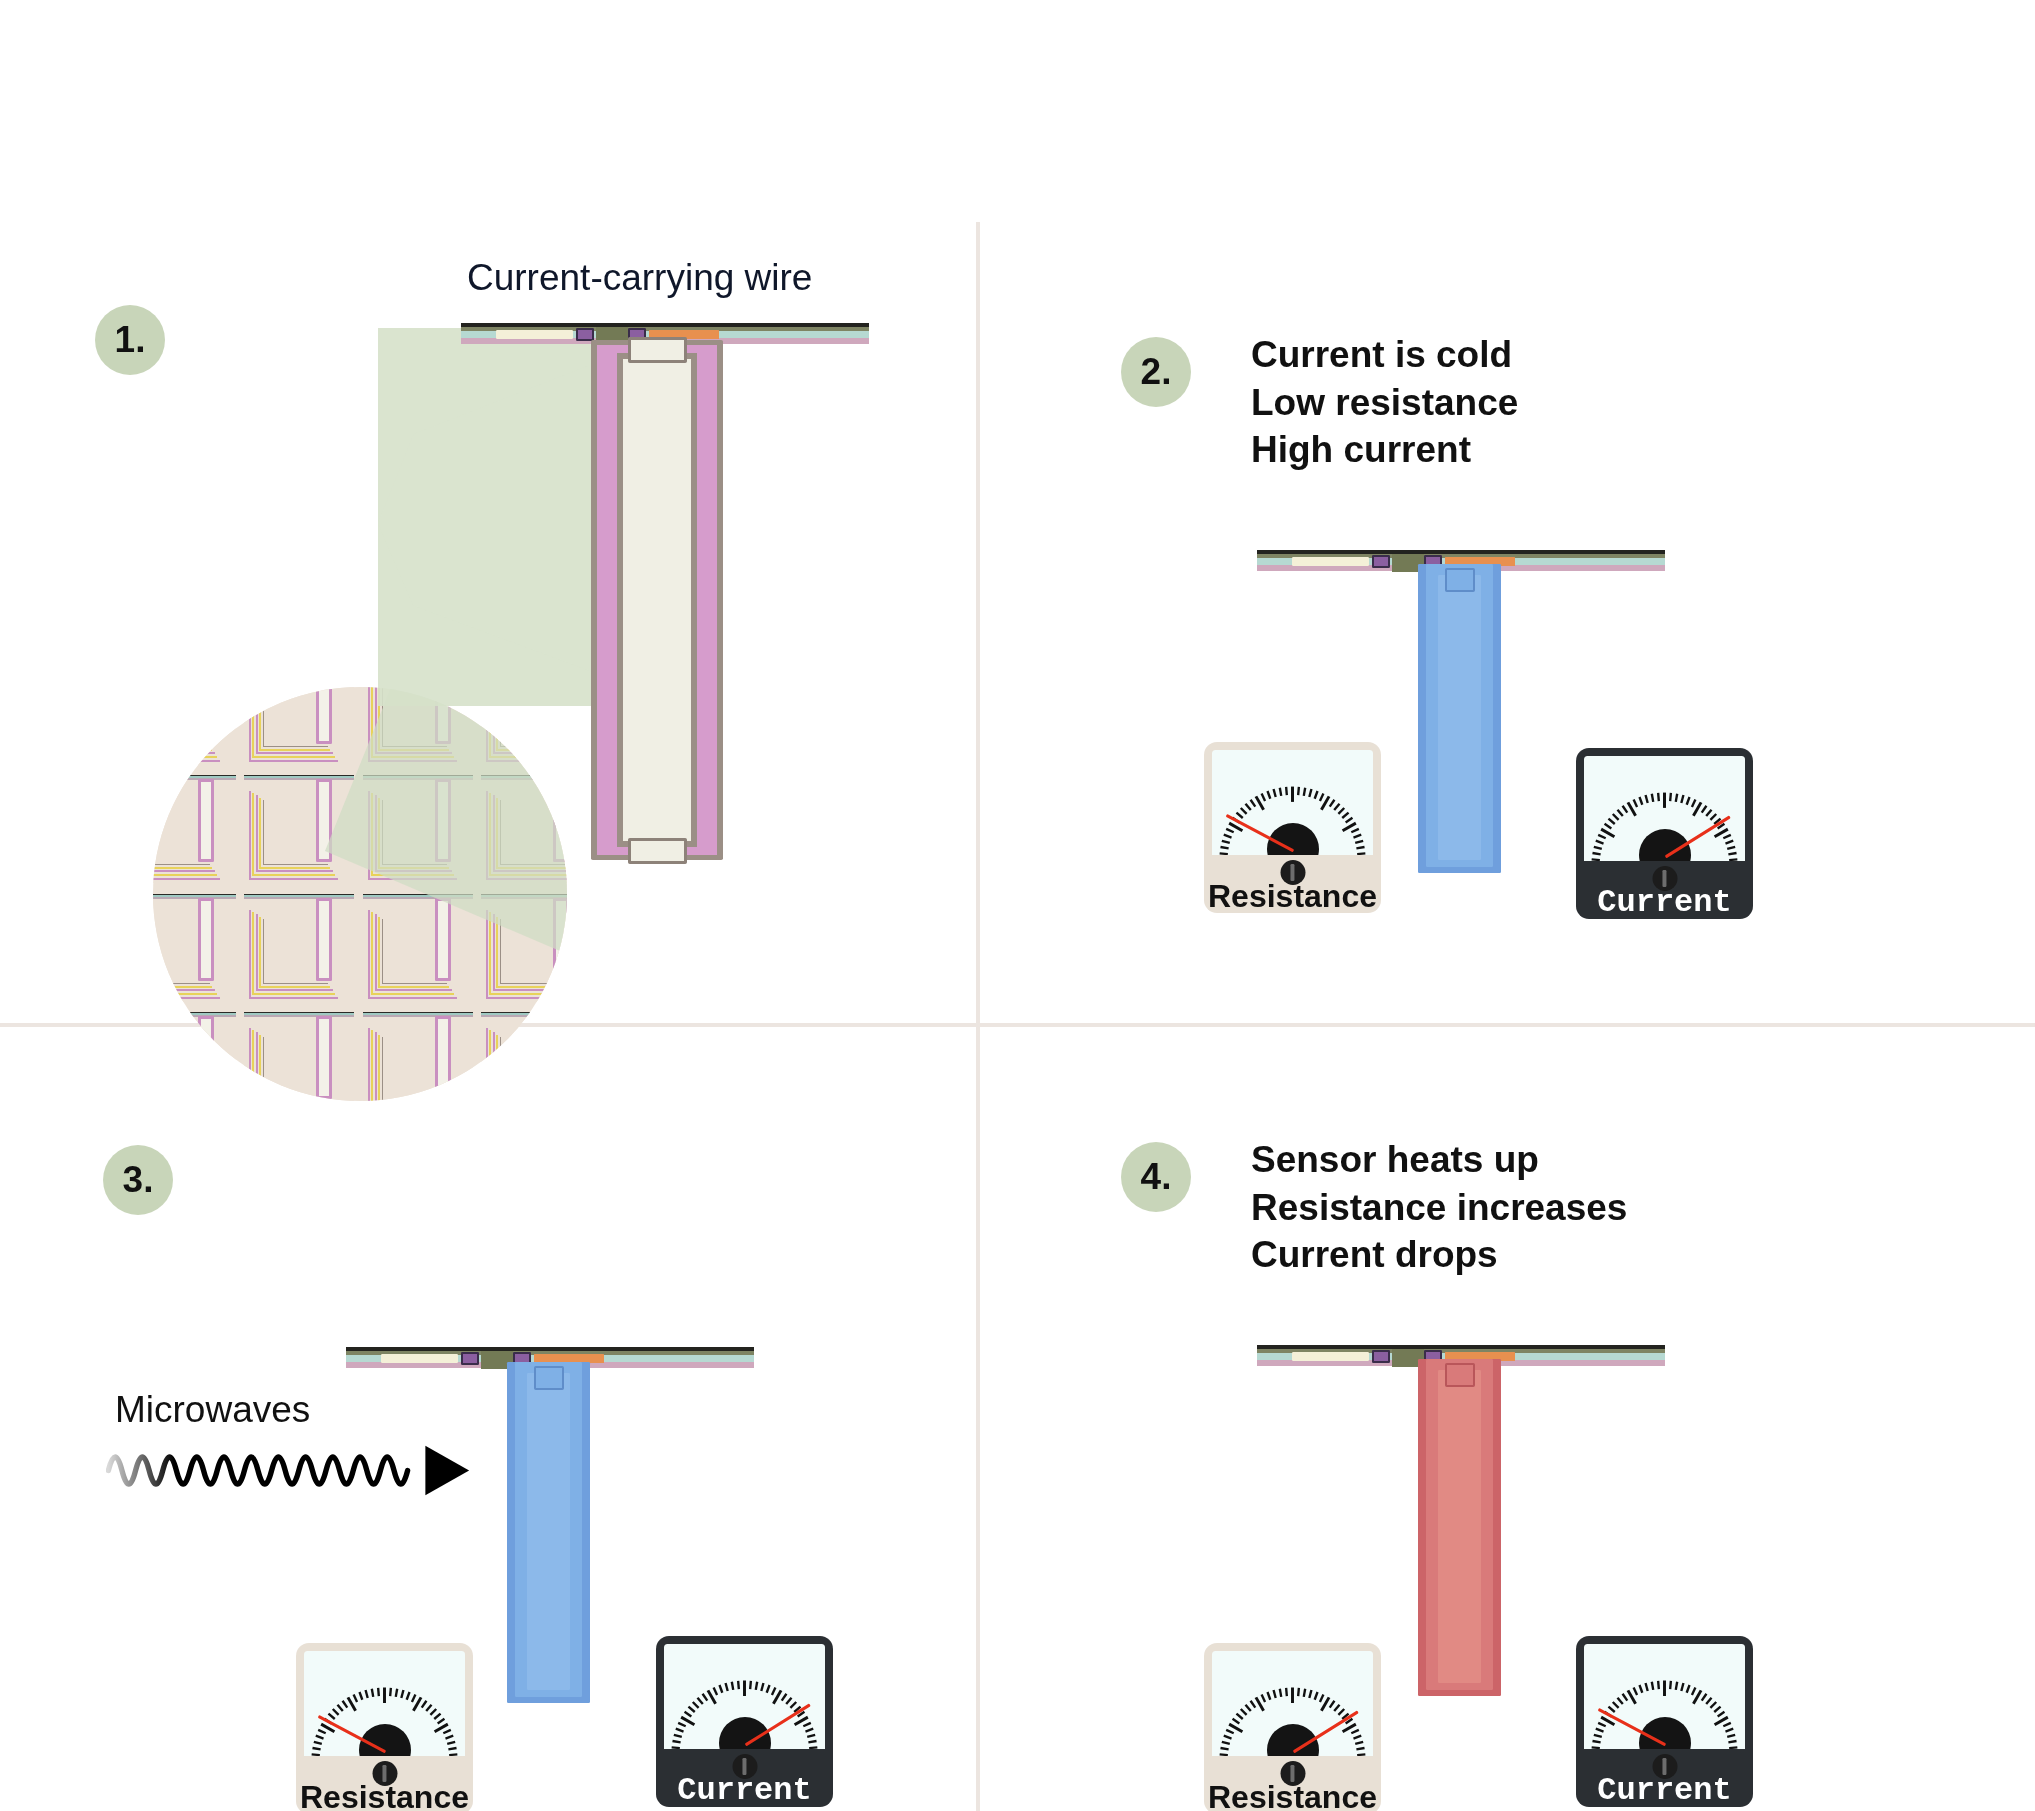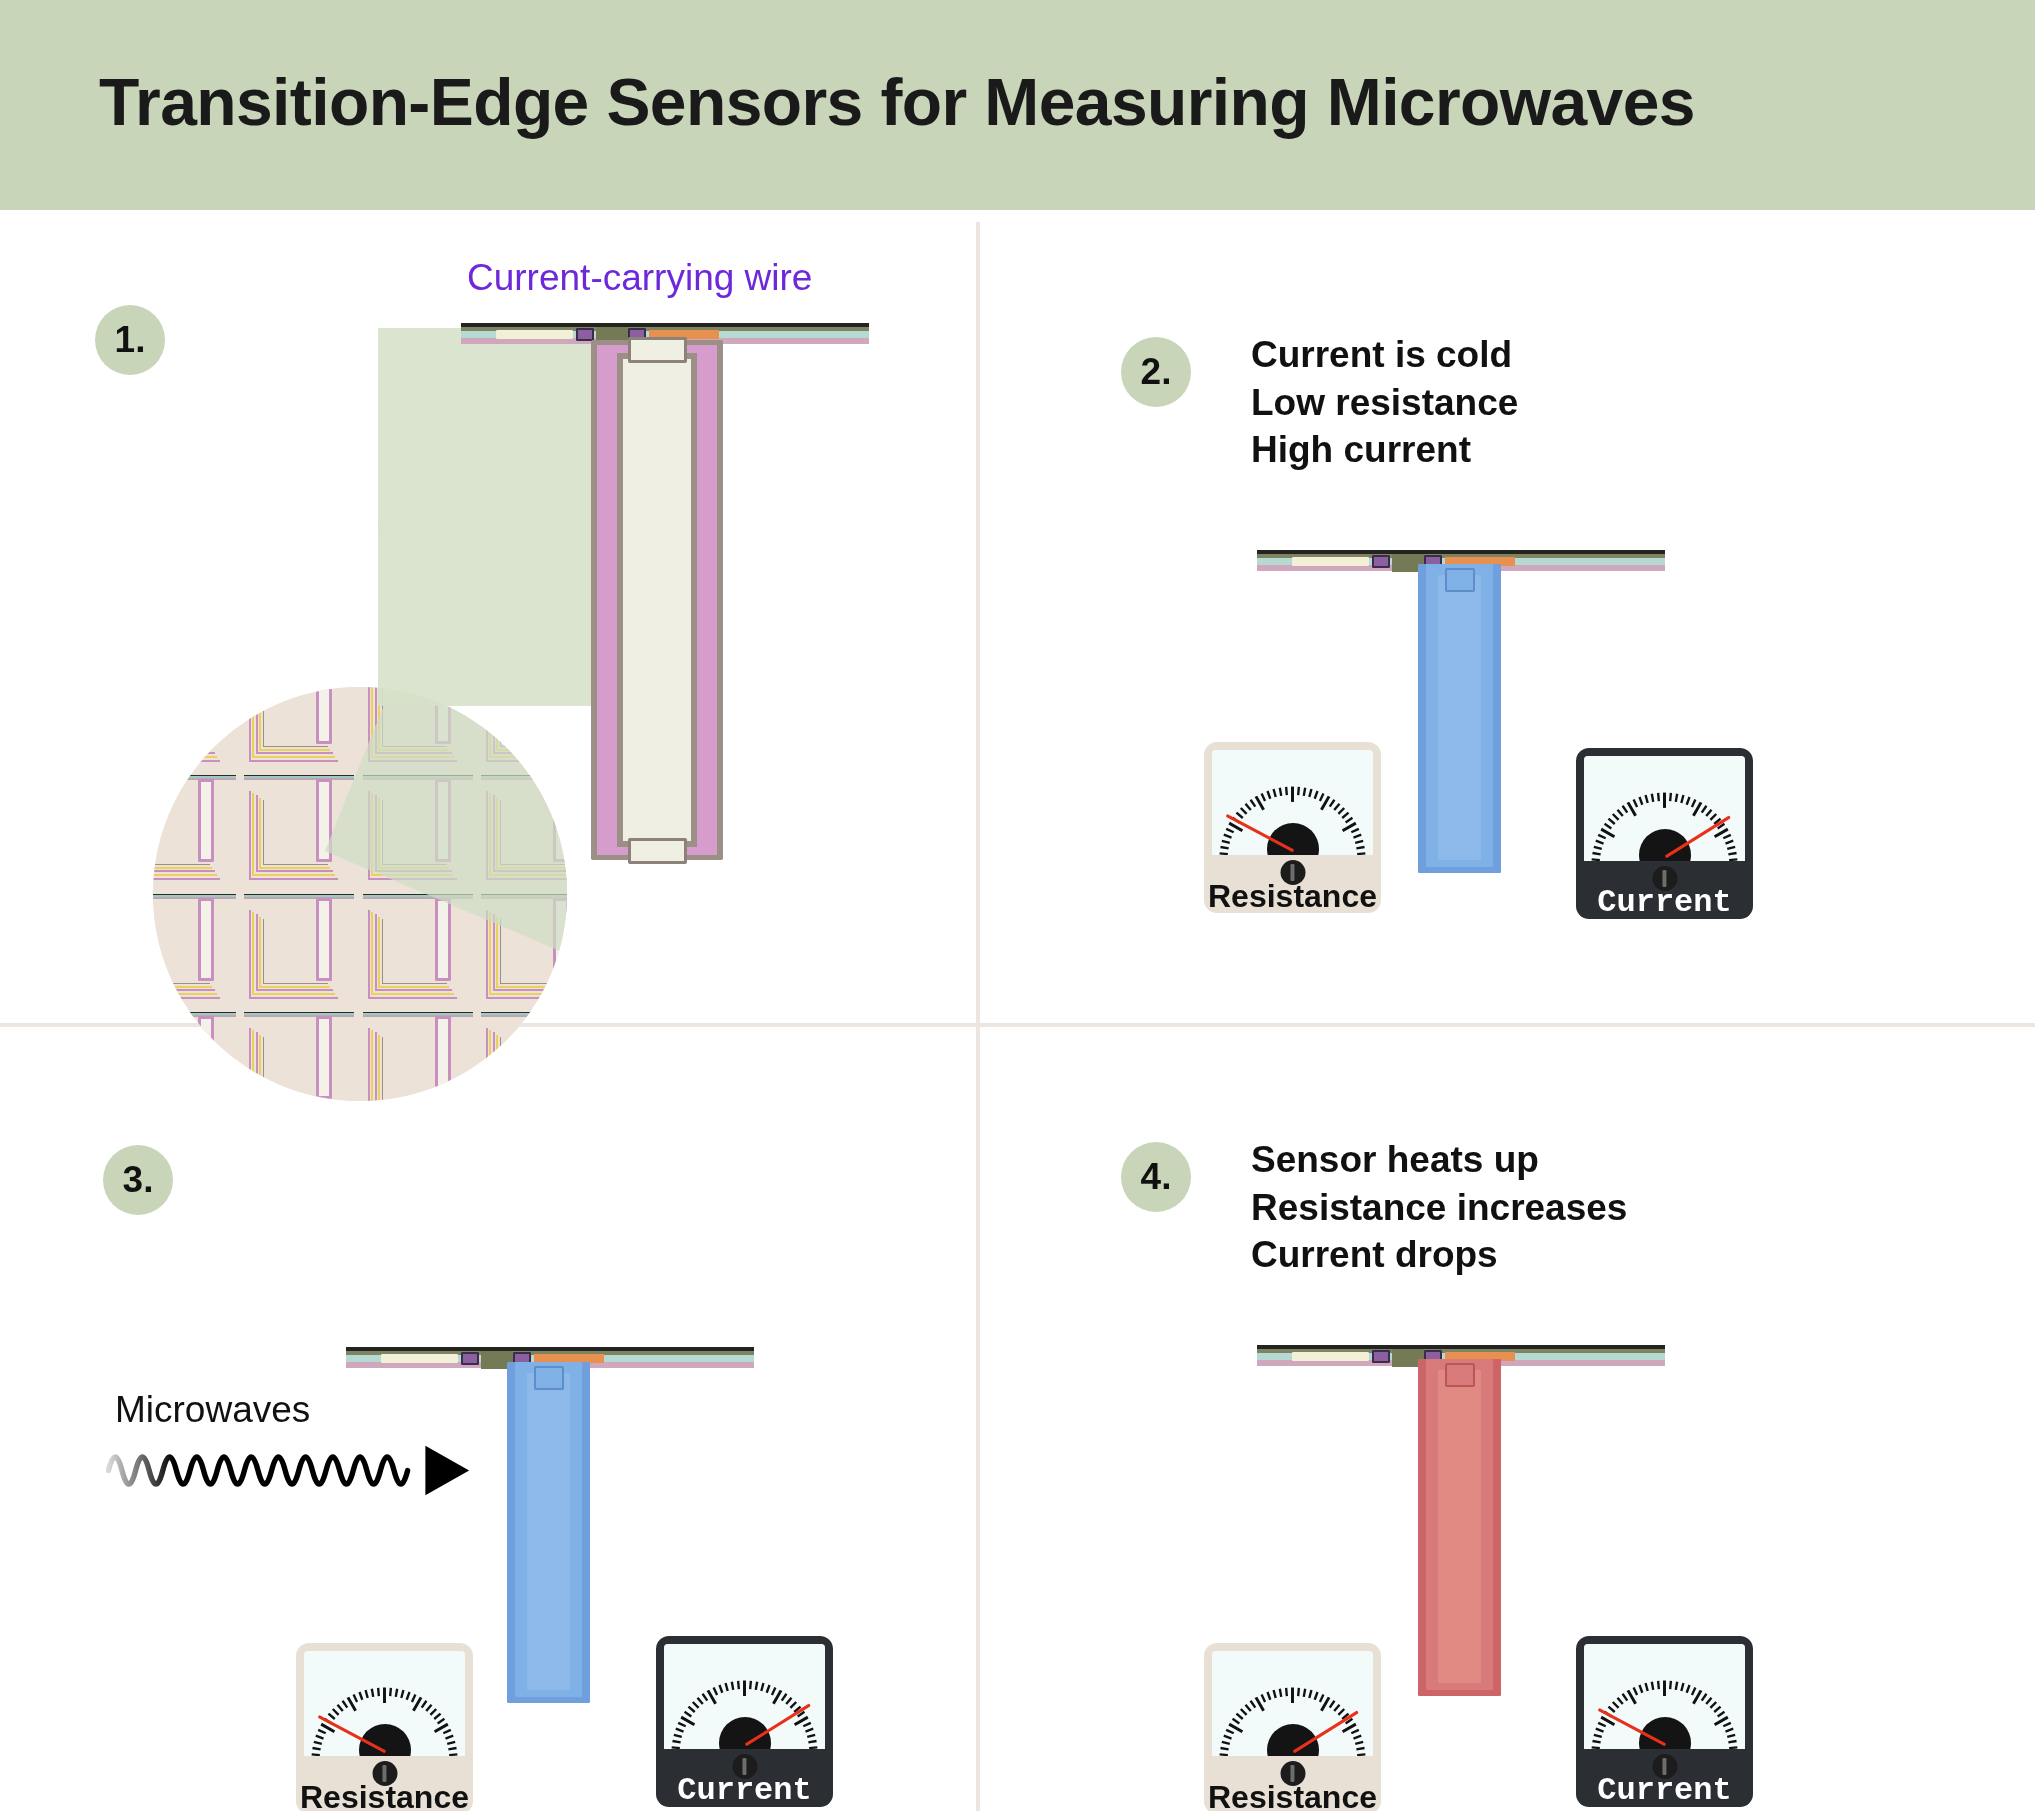--- a/index.html
+++ b/index.html
@@ -18,21 +18,21 @@
   .panel{position:absolute;}
   #panel-1{left:0;top:222px;width:976px;height:801px;}
   #panel-2{left:979px;top:222px;width:1056px;height:801px;}
   #panel-3{left:0;top:1027px;width:976px;height:785px;}
   #panel-4{left:979px;top:1027px;width:1056px;height:785px;}
 
   .badge{position:absolute;width:70px;height:70px;border-radius:50%;background:#c8d5b9;
          display:flex;align-items:center;justify-content:center;font-size:37px;font-weight:600;color:#111;}
   .steptext{position:absolute;font-size:37px;font-weight:600;line-height:1.29;color:#111;white-space:pre-line;}
 
-  .captop{position:absolute;font-size:37px;font-weight:500;color:#6d28d9;white-space:nowrap;text-align:center;}
+  .captop{position:absolute;font-size:37px;font-weight:500;color:#0f172a;white-space:nowrap;text-align:center;}
   .capbot{position:absolute;font-size:37px;font-weight:500;color:#111;text-align:center;line-height:1.22;}
 
   
   .wafer{position:absolute;left:153px;top:465px;width:414px;height:414px;border-radius:50%;overflow:hidden;background:#ece2d7;}
   .wafer-grid{position:absolute;left:-27px;top:-30px;width:473px;height:479px;}
   .cell{position:absolute;width:110px;height:108px;background:#ece2d7;box-sizing:border-box;}
   .cell .ml{position:absolute;left:4.7px;bottom:3.5px;width:89px;height:89px;
         border-left:2.4px solid #c98fc0;border-bottom:2.4px solid #c98fc0;box-sizing:border-box;}
   .cell .ml2{position:absolute;left:8.3px;bottom:7px;width:83px;height:83px;
         border-left:2.4px solid #e8d25a;border-bottom:2.4px solid #e8d25a;box-sizing:border-box;}
@@ -92,23 +92,20 @@
 
   
   .mwlabel{position:absolute;font-size:37px;font-weight:500;color:#111;}
   .mwwave{position:absolute;}
 </style>
 </head>
 <body>
 
 <div class="page">
 
-  <div class="header">
-    <div class="header-title">Transition-Edge Sensors for Measuring Microwaves</div>
-  </div>
 
   <div class="div-v"></div>
   <div class="div-h"></div>
 
   <div class="panel" id="panel-1">
 
     <div class="badge" style="left:95px;top:83px;">
       <span>1.</span>
     </div>
 

